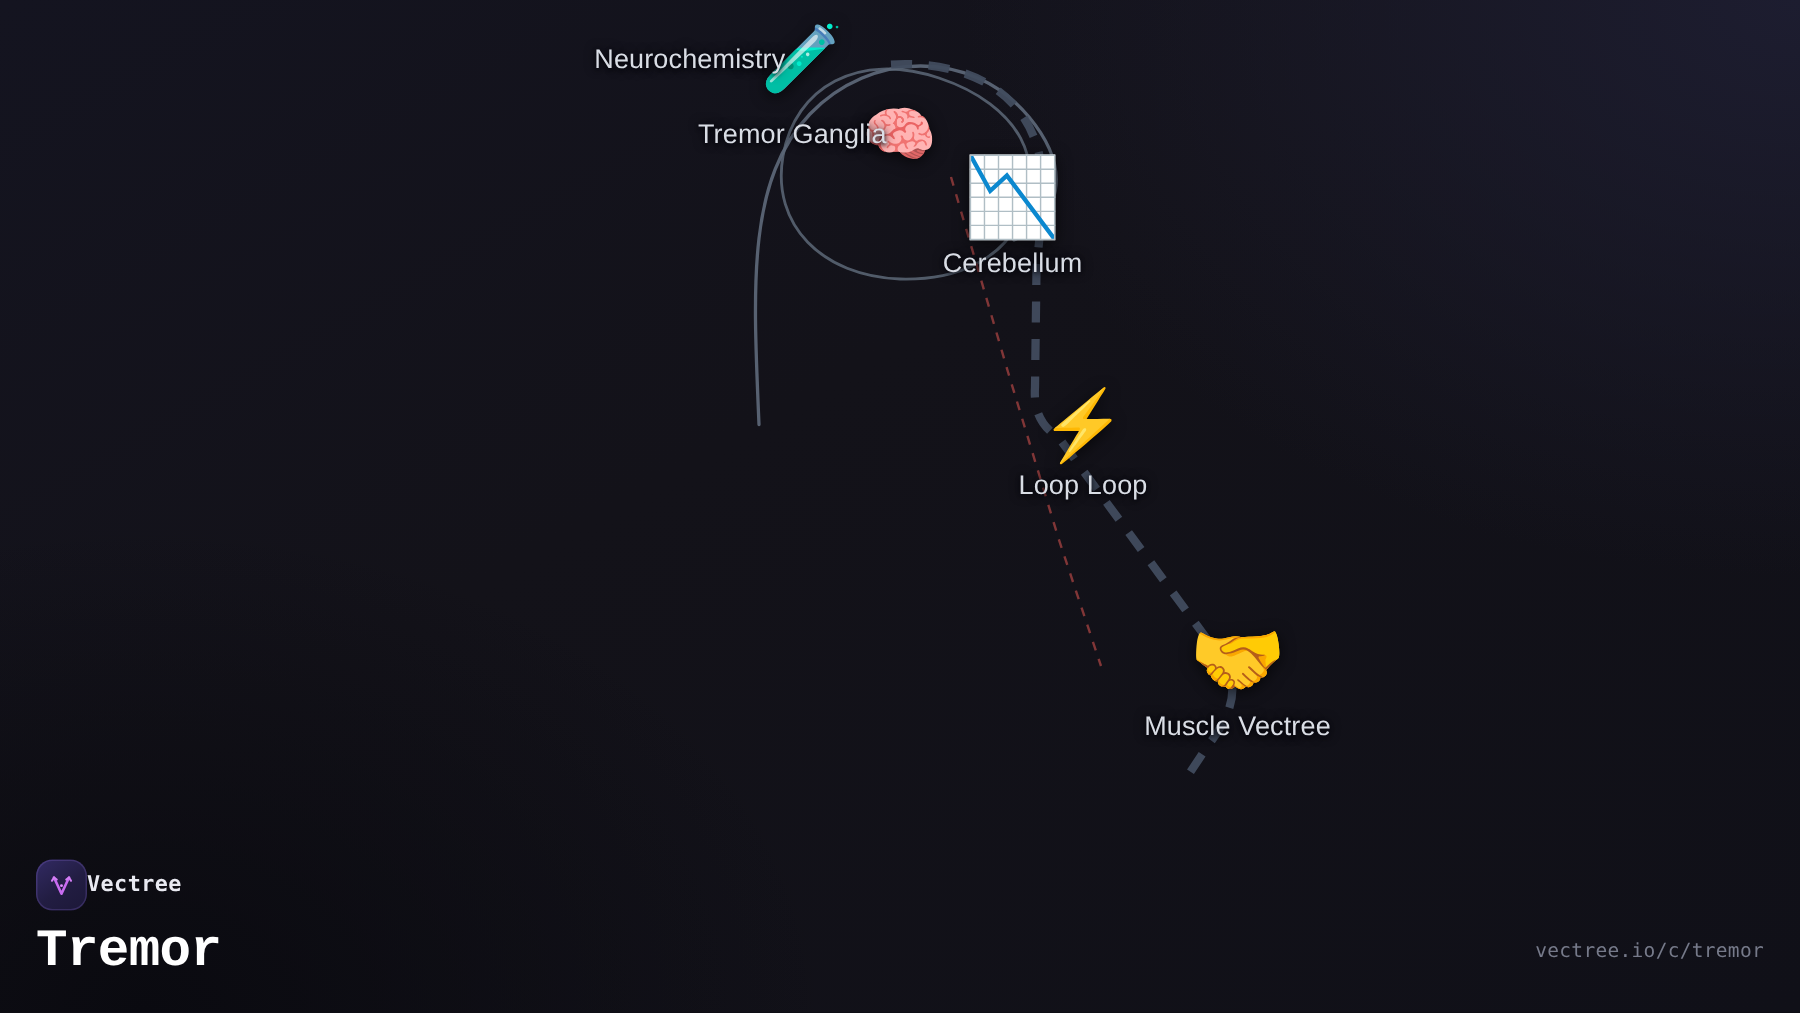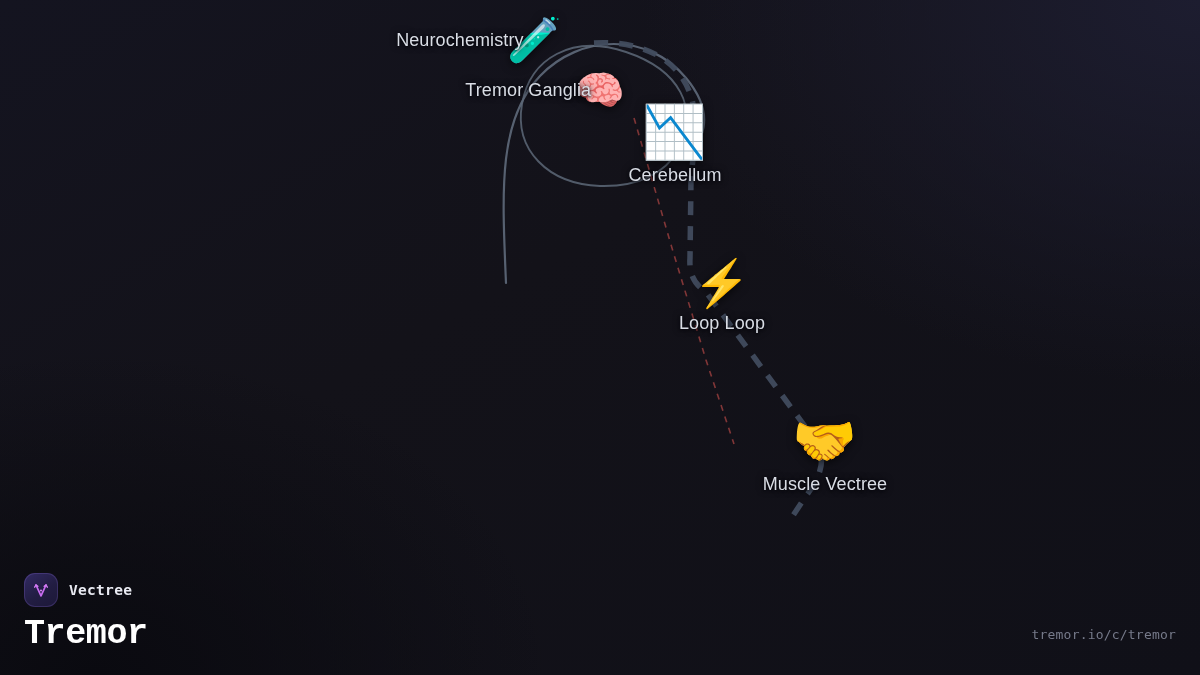--- a/index.html
+++ b/index.html
@@ -74,21 +74,20 @@
 
   
   #brand {
     position: absolute;
     left: 24px;
     bottom: 22px;
   }
   #brand-row {
     display: flex;
     align-items: center;
-    gap: 11px;
   }
   #brand-logo {
     width: 34px;
     height: 34px;
     border-radius: 11px;
     background: linear-gradient(145deg, #322a63 0%, #221d42 55%, #1c1838 100%);
     box-shadow: inset 0 0 0 1px rgba(150,120,230,0.22);
     display: flex;
     align-items: center;
     justify-content: center;
@@ -173,15 +172,15 @@
           <path d="M6 6 L4.4 8.6 M6 6 L8.2 7.6" fill="none" stroke="#d47ef5" stroke-width="1.7" stroke-linecap="round"></path>
           <path d="M18 6 L19.6 8.6 M18 6 L15.8 7.6" fill="none" stroke="#d47ef5" stroke-width="1.7" stroke-linecap="round"></path>
           <circle cx="12" cy="12.5" r="1.15" fill="#e08cff"></circle>
         </svg>
       </div>
       <div id="brand-name">Vectree</div>
     </div>
     <div id="brand-title">Tremor</div>
   </div>
 
-  <div id="footer-url">tremor.io/c/tremor</div>
+  <div id="footer-url">vectree.io/c/tremor</div>
 
 </div>
 
 </body></html>

